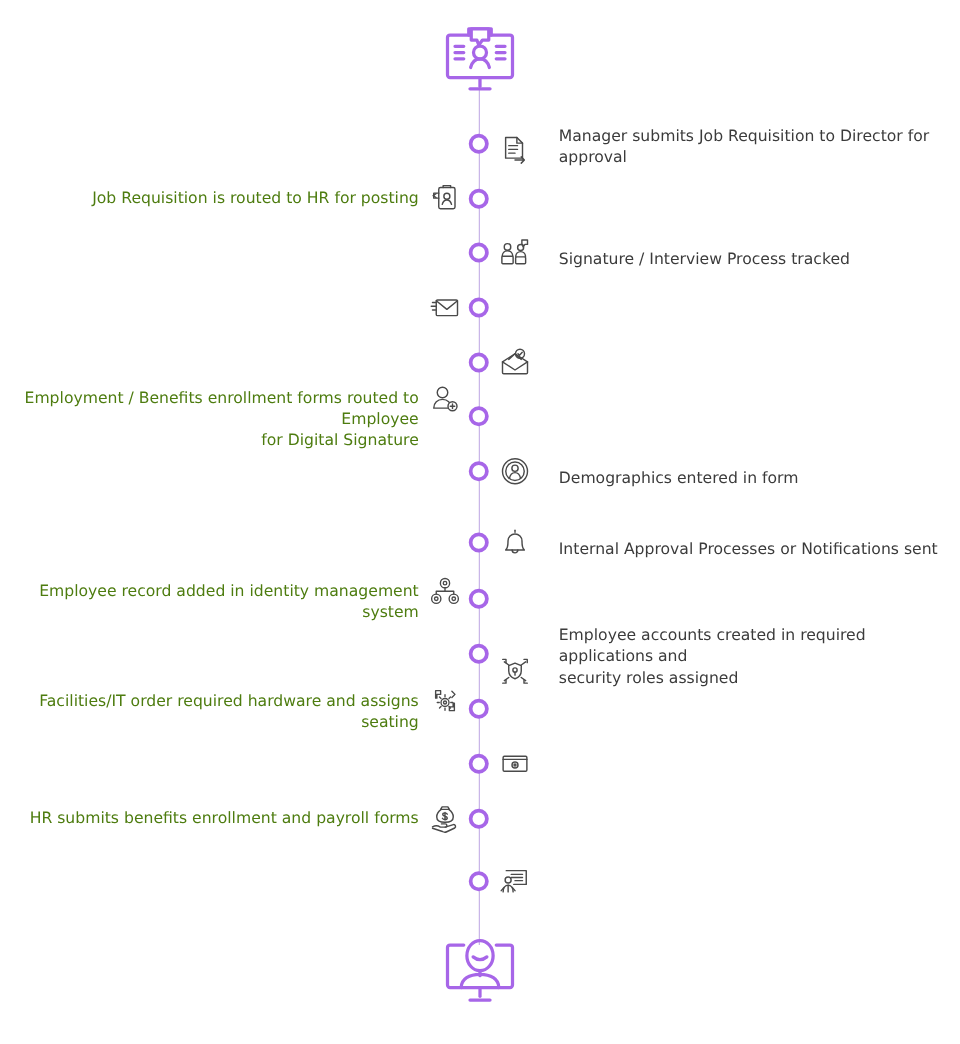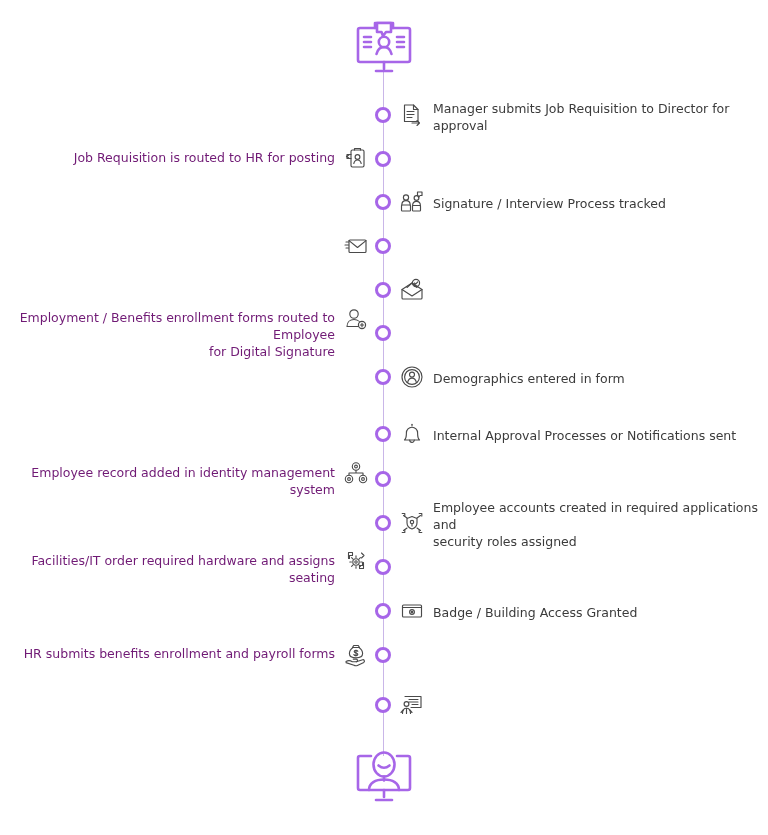--- a/index.html
+++ b/index.html
@@ -68,22 +68,22 @@
     box-sizing: content-box;
   }
 
   
   .side-right {
     position: absolute;
     left: 399px;
     top: 0;
     width: 360px;
     display: flex;
-    align-items: center;
-    gap: 8px;
+    align-items: flex-end;
+    gap: 22px;
     transform: translateY(-50%);
   }
   .side-right .label {
     font-size: 12.5px;
     line-height: 17px;
     color: #3b3b3b;
     text-align: left;
     padding-top: 3px;
   }
 
@@ -95,21 +95,21 @@
     width: 372px;
     display: flex;
     align-items: flex-start;
     justify-content: flex-end;
     gap: 8px;
     transform: translateY(-50%);
   }
   .side-left .label {
     font-size: 12.5px;
     line-height: 17px;
-    color: #701a75;
+    color: #4d7c0f;
     text-align: right;
     padding-top: 3px;
   }
 
   .gicon {
     flex: 0 0 auto;
     width: 26px;
     height: 26px;
     display: block;
   }
@@ -334,21 +334,20 @@
     <span class="ring"></span>
     <div class="side-right">
       <span class="gicon">
         <svg width="26" height="26" viewBox="0 0 26 26" fill="none" stroke="#4a4a4a" stroke-width="1.15" stroke-linecap="round" stroke-linejoin="round">
           <rect x="3.5" y="7" width="19" height="12" rx="1"></rect>
           <path d="M3.5 9.5 h19"></path>
           <circle cx="13" cy="14" r="2.4"></circle>
           <circle cx="13" cy="14" r="0.8"></circle>
         </svg>
       </span>
-      <span class="label">Badge / Building Access Granted</span>
     </div>
   </div>
 
   <div class="node" style="top:655px">
     <span class="ring"></span>
     <div class="side-left">
       <span class="label">HR submits benefits enrollment and payroll forms</span>
       <span class="gicon">
         <svg width="26" height="26" viewBox="0 0 26 26" fill="none" stroke="#4a4a4a" stroke-width="1.15" stroke-linecap="round" stroke-linejoin="round">
           <path d="M9.5 5.5 h7 l-1.2 -2 h-4.6 z"></path>

